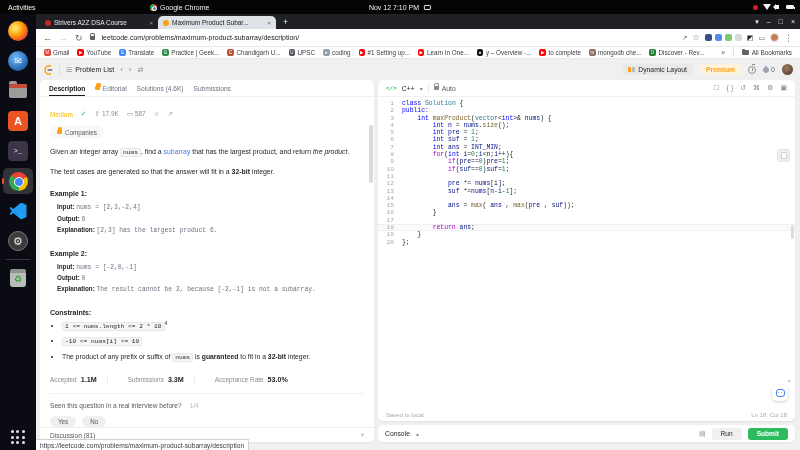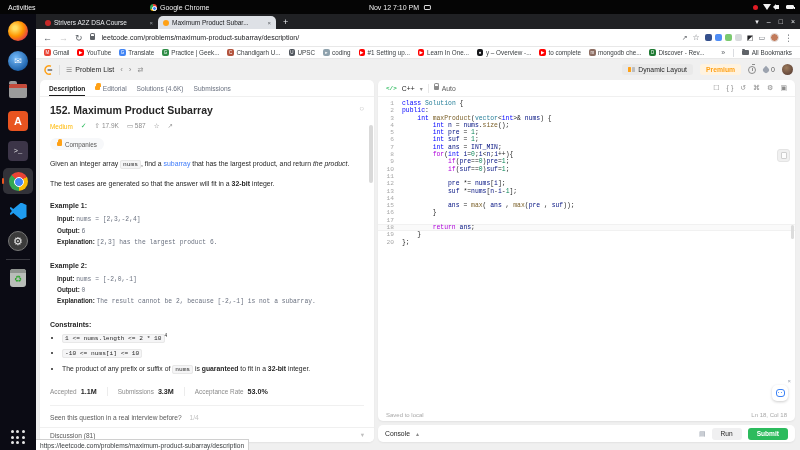--- a/index.html
+++ b/index.html
@@ -141,21 +141,21 @@
   .tok-sup { font-size:4.5px; vertical-align:super; font-family:"Liberation Mono",monospace; }
   .exlabel { font-size:7px; font-weight:bold; color:#262626; margin-top:13px; }
   .exblock { margin:5px 0 0 7px; font-family:"Liberation Mono",monospace; font-size:6.3px; line-height:1.65; }
   .exblock .lab { font-weight:bold; color:#262626; font-family:"Liberation Sans",sans-serif; }
   .exblock .val { color:#6b7280; }
   .cons-title { font-size:7px; font-weight:bold; color:#262626; margin-top:13px; }
   .cons-ul { margin:5px 0 0 12px; }
   .cons-ul li { font-size:6.8px; color:#262626; margin-top:5px; line-height:1.5; }
   .statsrow { display:flex; align-items:center; margin-top:13px; font-size:6.4px; color:#8c8c8c; }
   .statitem { display:flex; align-items:baseline; gap:4px; padding-right:10px; }
-  .statitem + .statitem { border-left:1px solid #ececec; padding-left:10px; }
+  .statitem + .statitem { border-left:1px solid #ececec; padding-left:20px; }
   .statval { color:#262626; font-size:7.2px; font-weight:bold; }
   .survey-sep { height:1px; background:#f0f0f0; margin-top:9px; }
   .survey { margin-top:8px; font-size:6.6px; color:#595959; display:flex; gap:8px; }
   .survey .prog { color:#bfbfbf; }
   .yn { display:flex; gap:6px; margin-top:7px; }
   .yn span { background:#f0f0f1; border-radius:8px; padding:2px 8px; font-size:6.3px; color:#595959; }
   .disc-row { position:absolute; left:0; right:0; bottom:0; height:15px; border-top:1px solid #f0f0f0;
     display:flex; align-items:center; padding:0 10px; font-size:6.6px; color:#595959; background:#fff; }
   .disc-row .chev { margin-left:auto; color:#bfbfbf; }
   .lscroll { position:absolute; right:1px; top:45px; width:4px; height:58px; background:#d9d9d9; border-radius:2px; }
@@ -413,24 +413,20 @@
             <span>Editorial</span>
           </span>
           <span class="ptab">
             <span>Solutions (4.6K)</span>
           </span>
           <span class="ptab">
             <span>Submissions</span>
           </span>
         </div>
       <div class="pcontent">
-        <div class="ptitle-row">
-          <span class="ptitle">152. Maximum Product Subarray</span>
-          <span class="pdot">○</span>
-        </div>
         <div class="meta">
           <span class="diff">Medium</span>
           <span class="okck">✓</span>
           <span class="mico">⇧ <span>17.9K</span></span>
           <span class="mico">▭ <span>587</span></span>
           <span class="mico">☆</span>
           <span class="mico">↗</span>
         </div>
         <div>
           <span class="chip-co">

